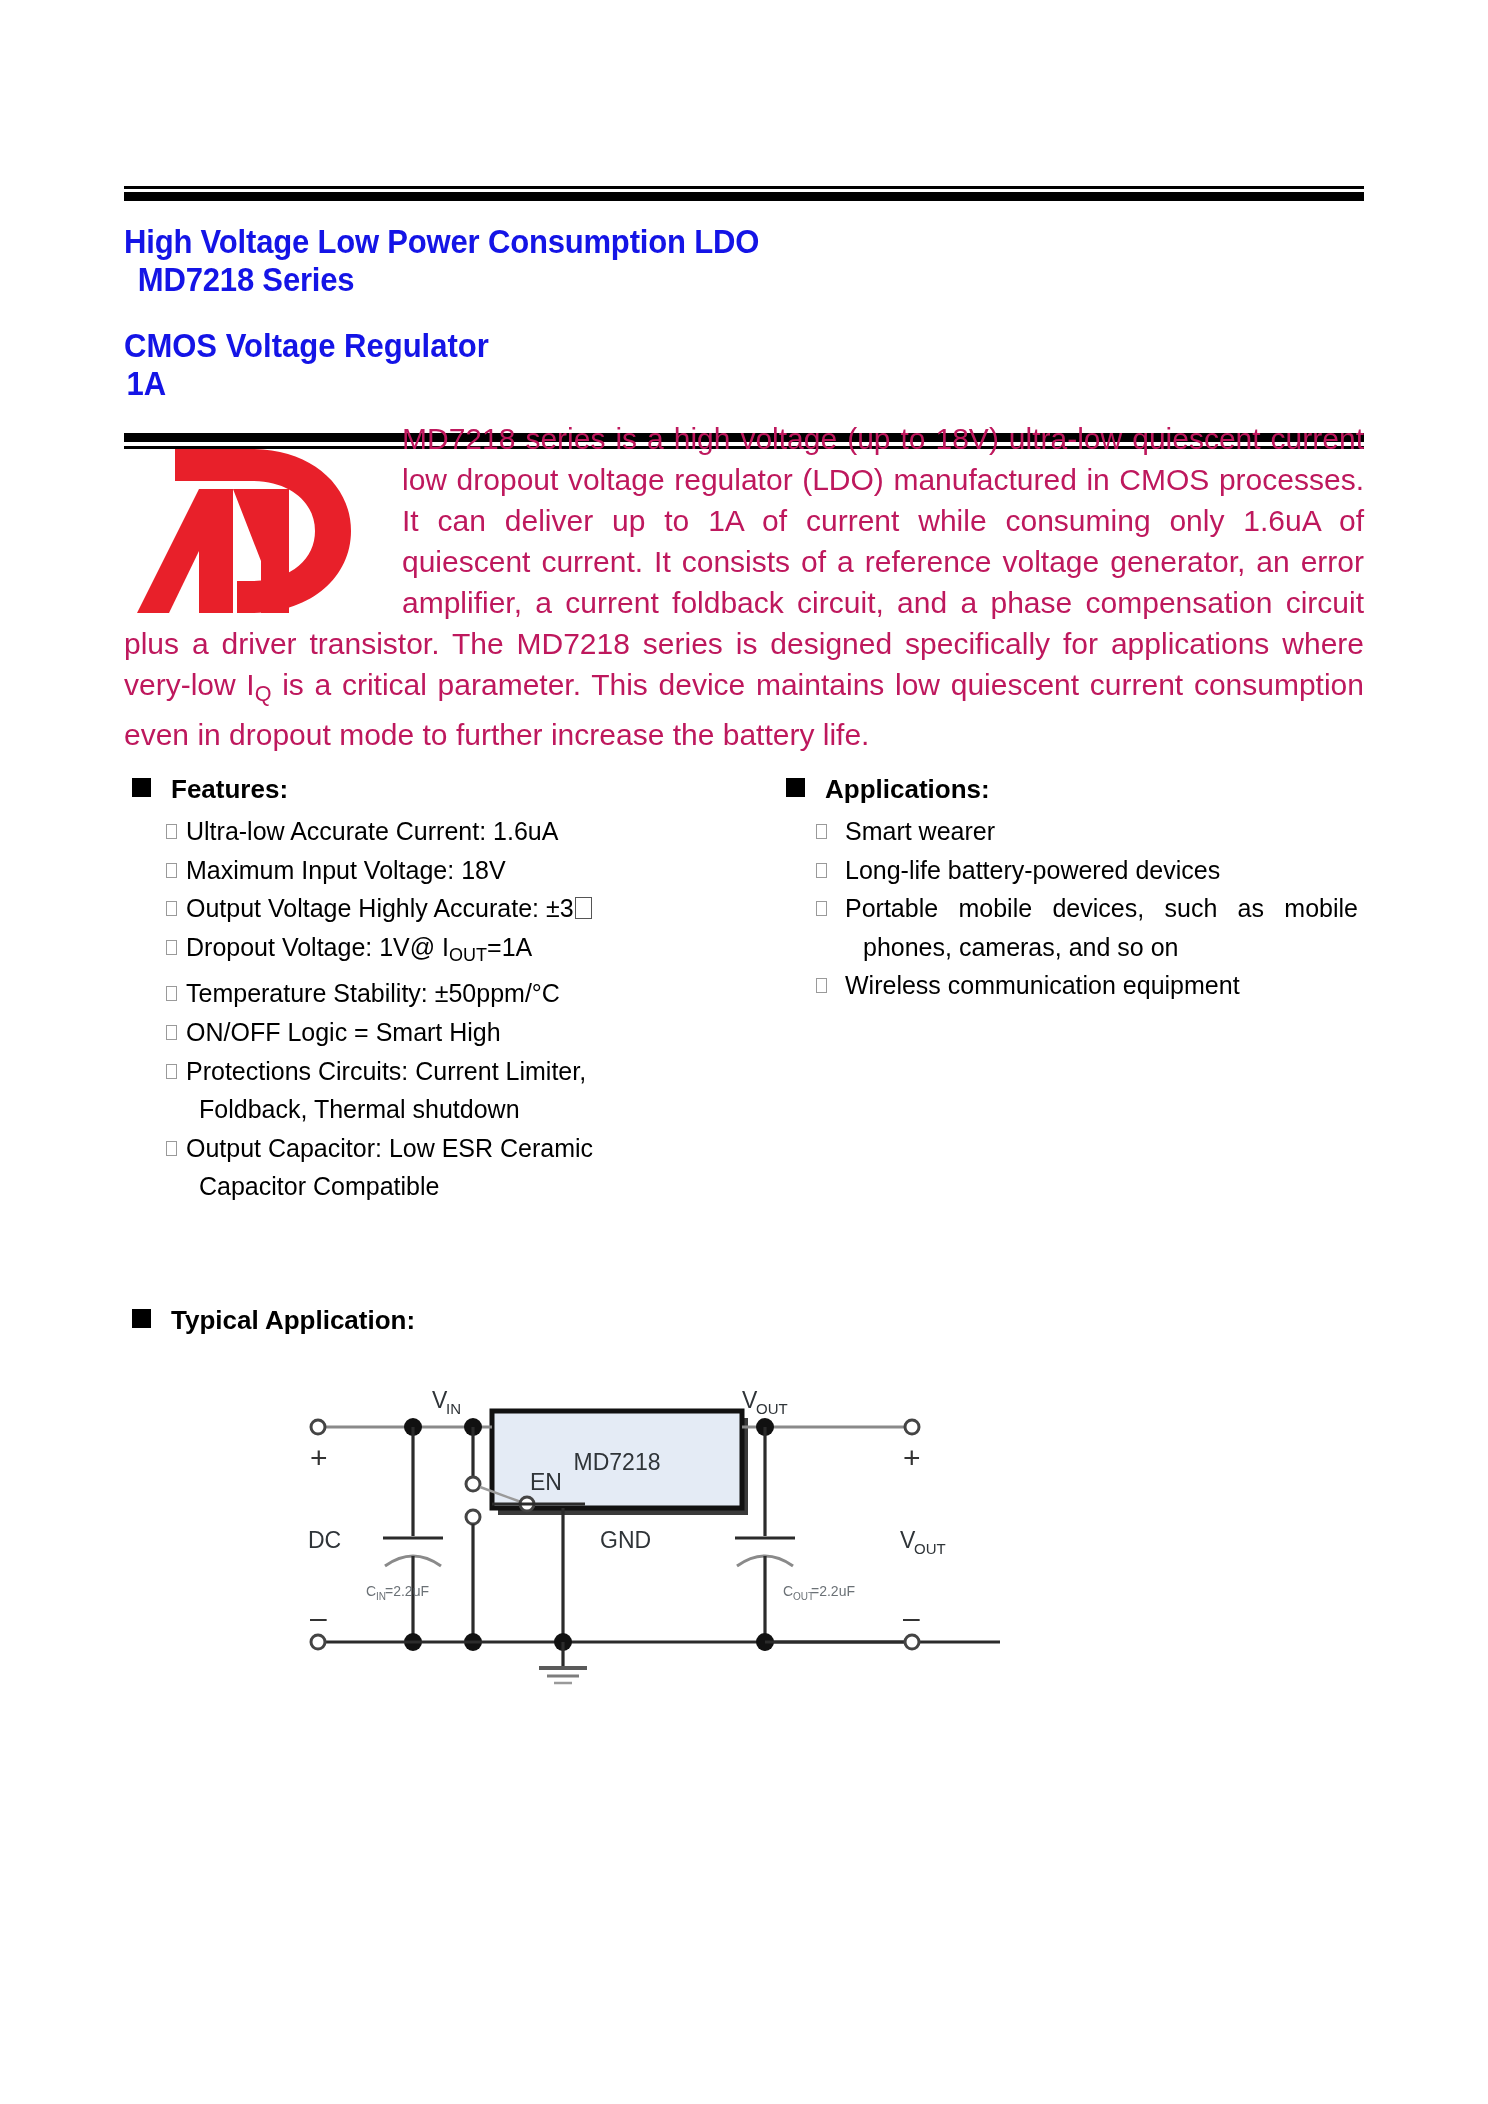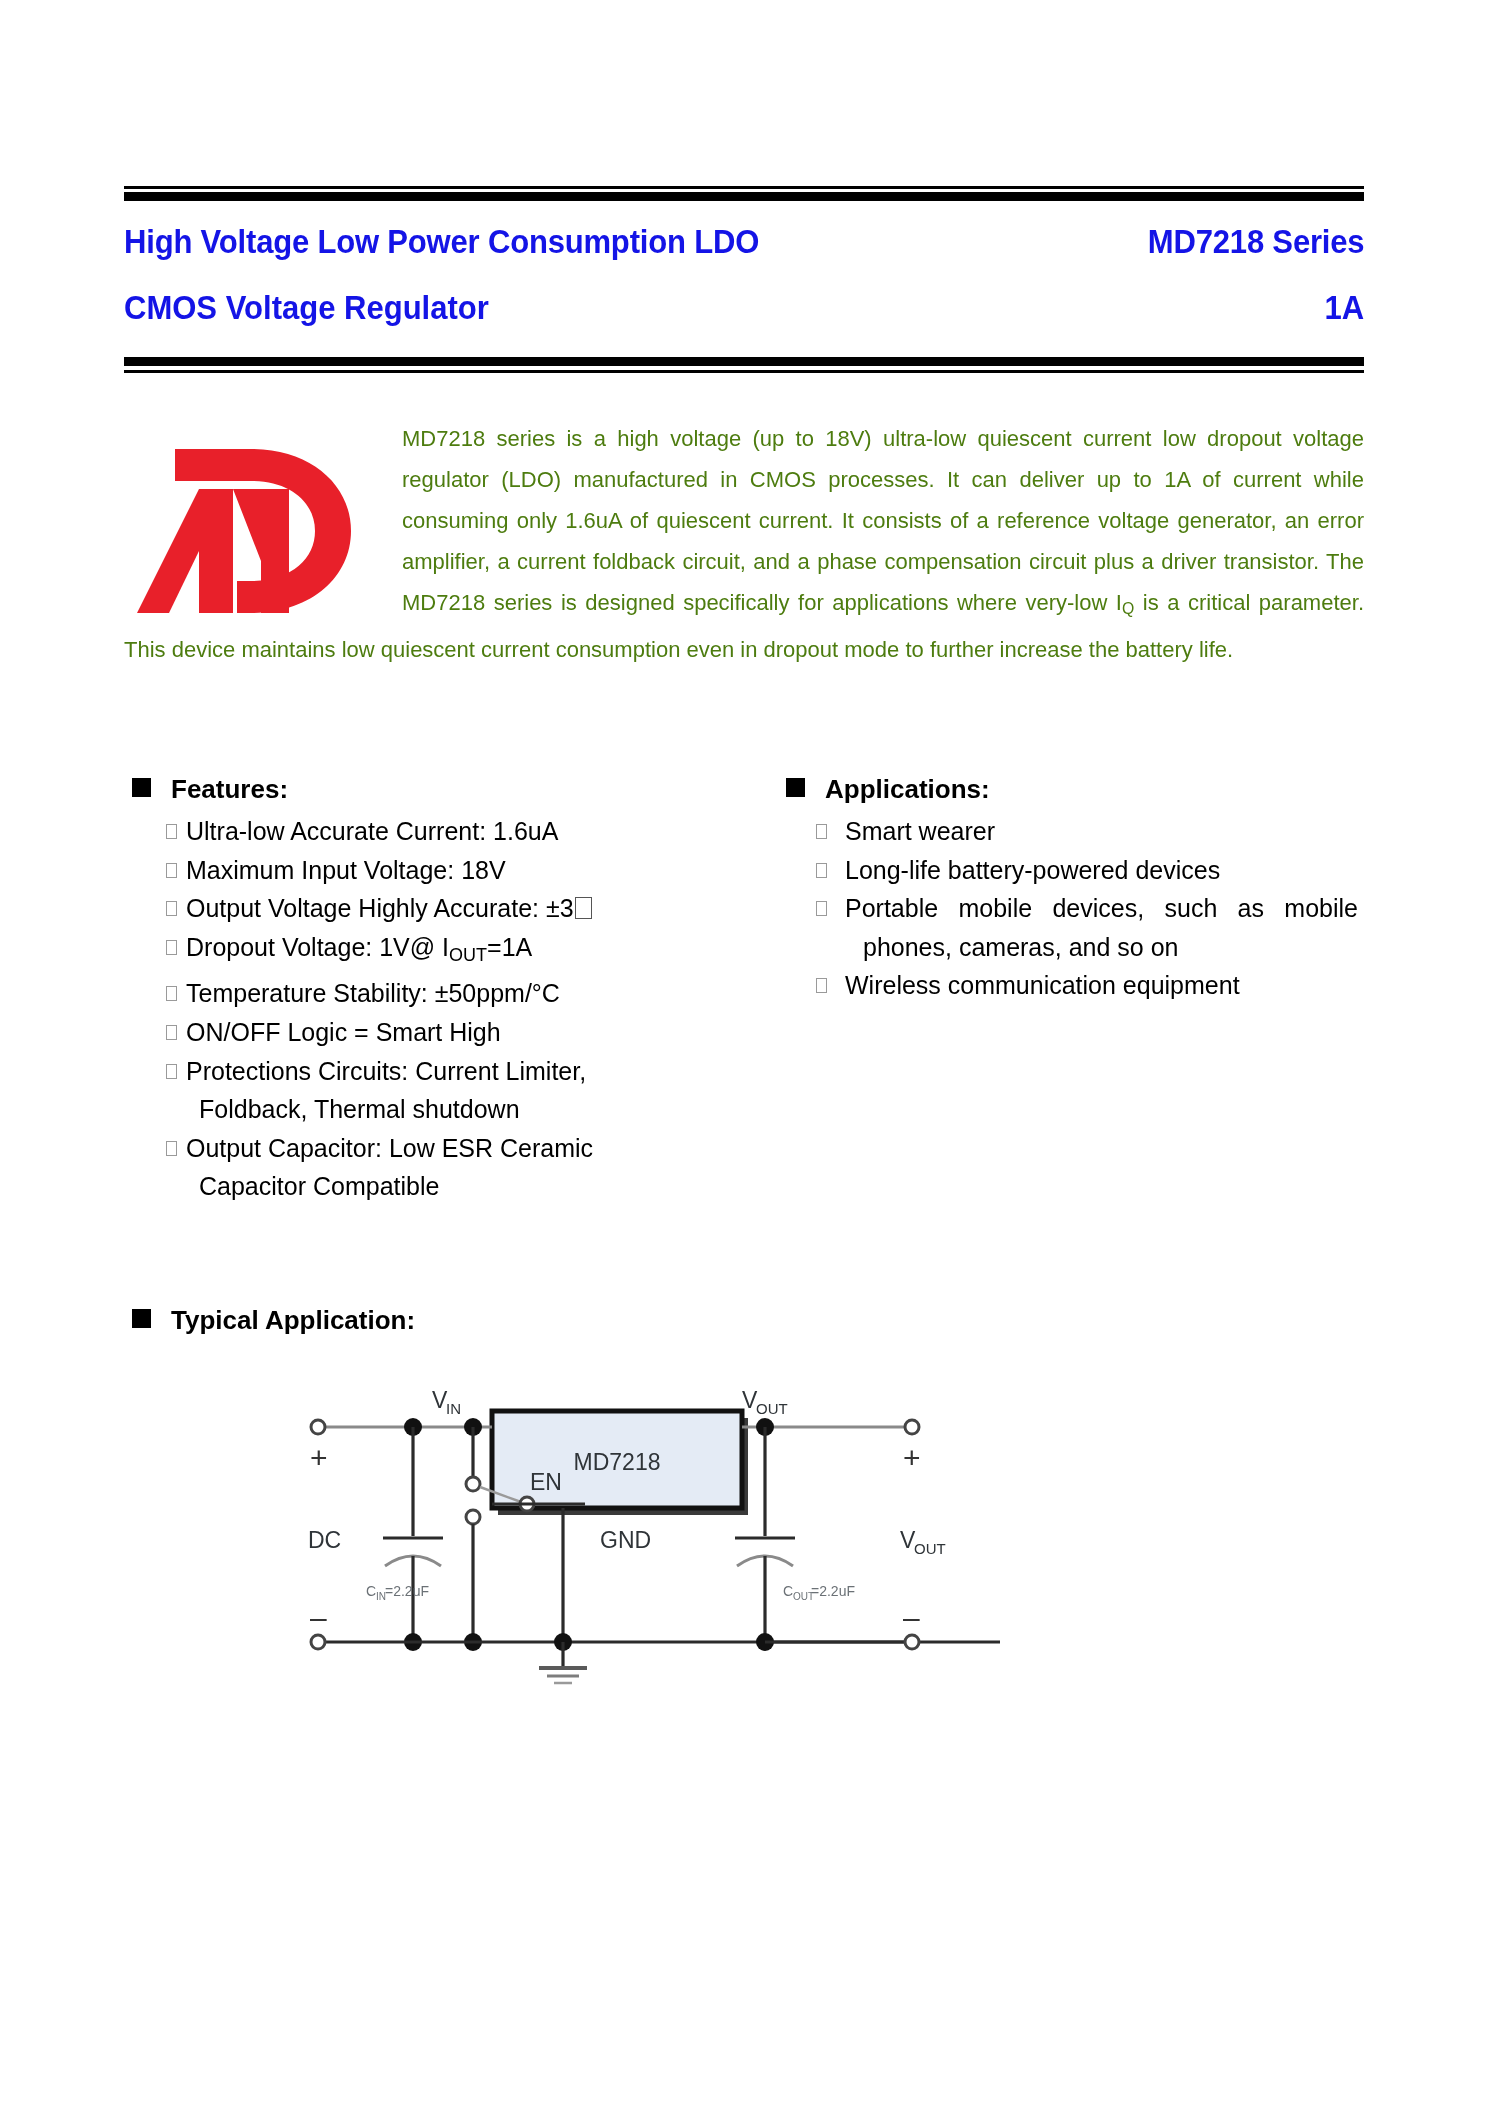--- a/index.html
+++ b/index.html
@@ -61,20 +61,21 @@
     width: 100%;
   }
 
   .title-row {
     display: flex;
     justify-content: space-between;
     align-items: baseline;
     color: #1414e6;
     font-weight: bold;
     font-family: "Liberation Sans", sans-serif;
+    flex-direction: column;
   }
   .title-row.row1 {
     margin-top: 22px;
     font-size: 33px;
     letter-spacing: -0.2px;
   }
   .title-row.row2 {
     margin-top: 28px;
     margin-bottom: 30px;
     font-size: 33px;
@@ -90,24 +91,24 @@
     width: 238px;
     height: 185px;
   }
 
   
   .intro {
     position: absolute;
     left: 124px;
     top: 418px;
     width: 1240px;
-    font-size: 22px;
+    font-size: 30px;
     line-height: 41px;
     text-align: justify;
-    color: #4d7c0f;
+    color: #be185d;
   }
   .intro .indent-wrap {
     float: left;
     width: 278px;
     height: 170px;
   }
   .intro p { margin: 0; }
   .sub { font-size: 0.72em; vertical-align: -0.28em; }
 
   

